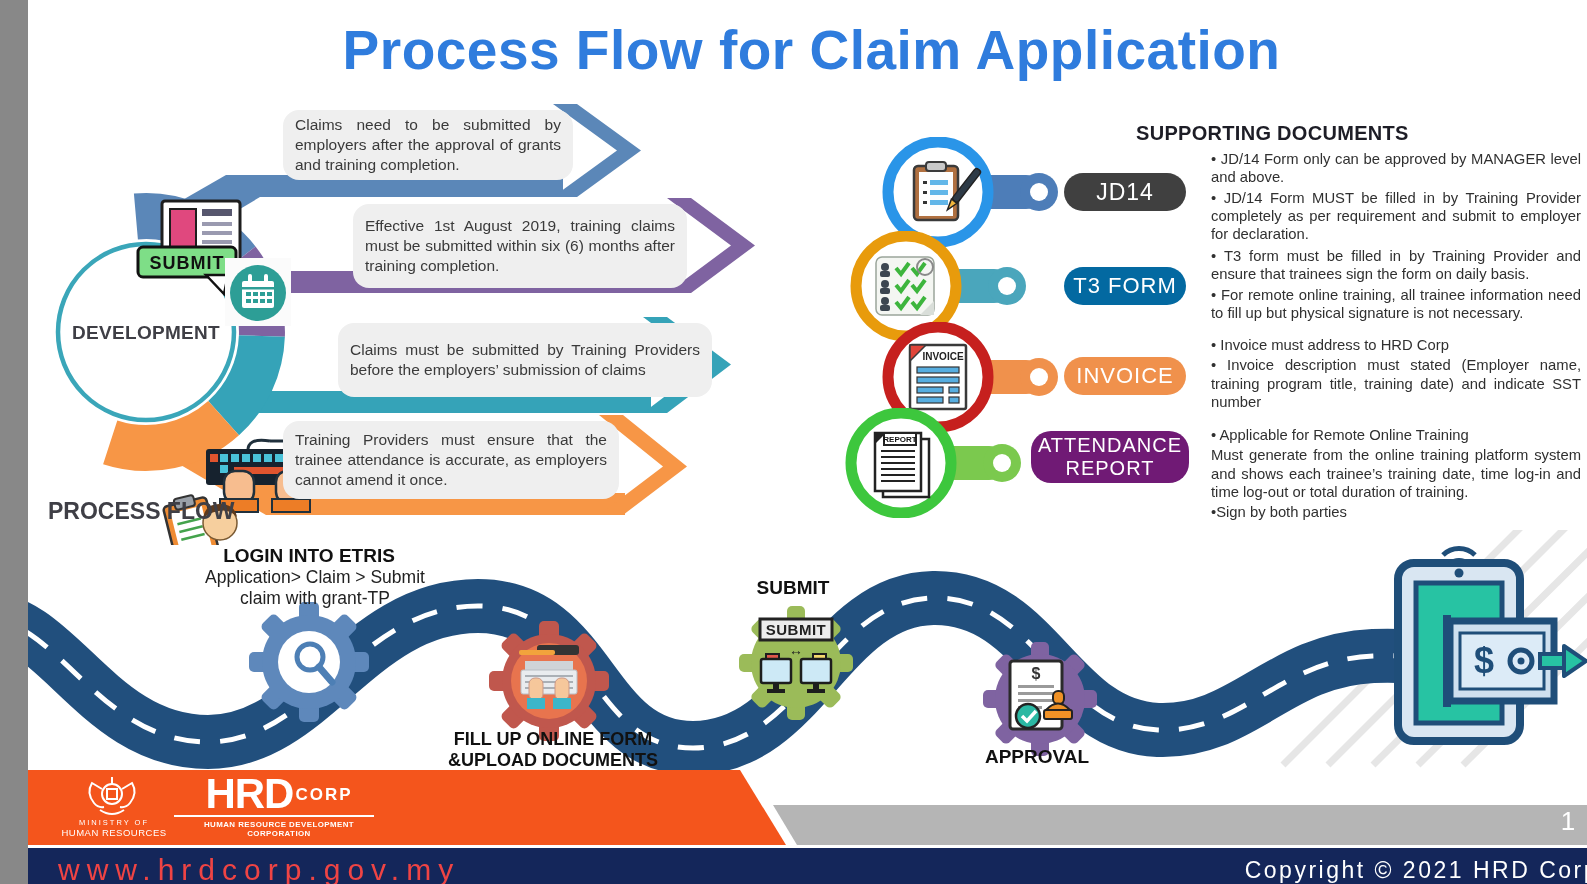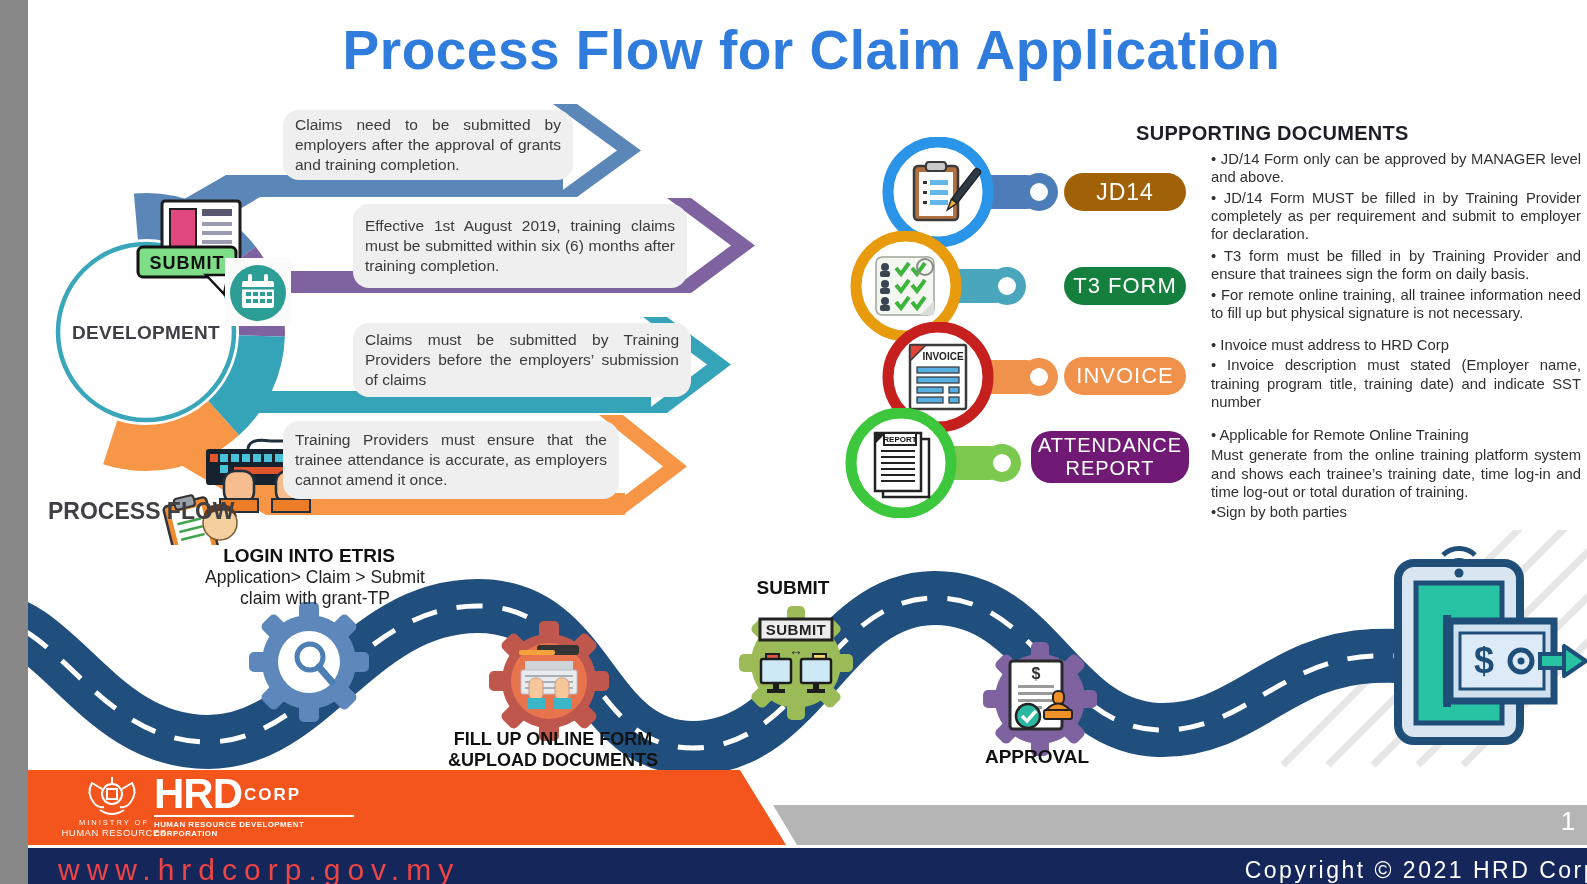--- a/index.html
+++ b/index.html
@@ -23,21 +23,21 @@
   .step-title{font-weight:bold;font-size:19px;color:#111;text-align:center;}
   .step-sub{font-size:17.5px;color:#222;text-align:center;line-height:1.2;}
   
   .navy-bar{left:0;top:848px;width:1587px;height:36px;background:#14265a;}
   .website{left:30px;top:853px;color:#ef4444;font-size:30px;letter-spacing:7px;}
   .copyright{right:16px;top:857px;color:#fff;font-size:23px;letter-spacing:2.5px;}
   .page-num{left:1520px;top:806px;color:#fff;font-size:26px;width:40px;text-align:center;}
   .ministry-text{left:22px;top:818px;width:128px;color:#fff;text-align:center;line-height:1.2;}
   .ministry-text .m1{font-size:7.5px;letter-spacing:2px;}
   .ministry-text .m2{font-size:9.5px;letter-spacing:0.5px;}
-  .hrd-logo{left:126px;top:774px;color:#fff;width:210px;}
+  .hrd-logo{left:146px;top:774px;color:#fff;width:210px;text-align:center;}
   .hrd-main{font-weight:bold;font-size:42px;line-height:0.95;letter-spacing:-1px;}
   .hrd-main .corp{font-size:17px;letter-spacing:2px;vertical-align:8px;margin-left:2px;}
   .hrd-rule{border-top:2.5px solid #fff;margin:1px 0 3px 0;width:200px;}
   .hrd-tag{font-size:7.9px;font-weight:bold;letter-spacing:0.45px;}
 </style>
 </head>
 <body>
 
 <div class="slide">
 
@@ -155,21 +155,21 @@
   </svg>
 
   <div class="abs req-circle-label" style="left:30px;top:322px;width:176px">DEVELOPMENT</div>
 
   <div class="abs req-banner" style="left:255px;top:110px;width:290px;height:70px">
     <p>Claims need to be submitted by employers after the approval of grants and training completion.</p>
   </div>
   <div class="abs req-banner" style="left:325px;top:204px;width:334px;height:84px">
     <p>Effective 1st August 2019, training claims must be submitted within six (6) months after training completion.</p>
   </div>
-  <div class="abs req-banner" style="left:325px;top:323px;width:338px;height:74px">
+  <div class="abs req-banner" style="left:310px;top:323px;width:374px;height:74px">
     <p>Claims must be submitted by Training Providers before the employers’ submission of claims</p>
   </div>
   <div class="abs sec-head" style="left:1108px;top:122px;font-size:20px;letter-spacing:0.3px">SUPPORTING DOCUMENTS</div>
 
   <div class="abs req-banner" style="left:255px;top:421px;width:336px;height:78px">
     <p>Training Providers must ensure that the trainee attendance is accurate, as employers cannot amend it once.</p>
   </div>
 
   <svg class="abs" style="left:815px;top:137px" width="230" height="110" viewBox="0 0 230 110">
     <rect x="128" y="38" width="72" height="34" rx="17" fill="#4d7db8"></rect>
@@ -189,21 +189,21 @@
           <rect x="9" y="19" width="4" height="3"></rect>
           <rect x="9" y="29" width="4" height="3"></rect>
           <rect x="9" y="39" width="4" height="3"></rect>
         </g>
       <g transform="rotate(38 48 30)">
         <rect x="44" y="2" width="7" height="40" rx="3" fill="#2d3a46" stroke="#222" stroke-width="1.5"></rect>
         <polygon points="44,42 51,42 47.5,53" fill="#f2b63c" stroke="#222" stroke-width="1.5"></polygon>
       </g>
     </g>
   </svg>
-  <div class="abs pill" style="left:1036px;top:173px;width:122px;height:38px;background:#a16207;font-size:23px">JD14</div>
+  <div class="abs pill" style="left:1036px;top:173px;width:122px;height:38px;background:#404040;font-size:23px">JD14</div>
   <div class="abs notes" style="left:1183px;top:150px;width:370px">
     <div>• JD/14 Form only can be approved by MANAGER level and above.</div>
     <div>• JD/14 Form MUST be filled in by Training Provider completely as per requirement and submit to employer for declaration.</div>
   </div>
 
   <svg class="abs" style="left:783px;top:231px" width="230" height="110" viewBox="0 0 230 110">
     <rect x="128" y="38" width="72" height="34" rx="17" fill="#4aa6bc"></rect>
     <circle cx="196" cy="55" r="19" fill="#4aa6bc"></circle>
       <circle cx="196" cy="55" r="9" fill="#fff"></circle>
     <circle cx="95" cy="55" r="50" fill="#ffffff" stroke="#e89b0c" stroke-width="11"></circle>
@@ -222,21 +222,21 @@
           <path d="M6,-18 l5,6 l8,-11"></path>
         <path d="M-10,-1 l5,6 l8,-11"></path>
           <path d="M6,-1 l5,6 l8,-11"></path>
         <path d="M-10,16 l5,6 l8,-11"></path>
           <path d="M6,16 l5,6 l8,-11"></path>
       </g>
       <circle cx="19" cy="-19" r="8" fill="none" stroke="#8a8a8a" stroke-width="2"></circle>
       <polygon points="28,29 14,29 28,15" fill="#d9ded9"></polygon>
     </g>
   </svg>
-  <div class="abs pill" style="left:1036px;top:267px;width:122px;height:38px;background:#15803d;font-size:22px">T3 FORM</div>
+  <div class="abs pill" style="left:1036px;top:267px;width:122px;height:38px;background:#0369a1;font-size:22px">T3 FORM</div>
   <div class="abs notes" style="left:1183px;top:247px;width:370px">
     <div>• T3 form must be filled in by Training Provider and ensure that trainees sign the form on daily basis.</div>
     <div>• For remote online training, all trainee information need to fill up but physical signature is not necessary.</div>
   </div>
 
   <svg class="abs" style="left:815px;top:322px" width="230" height="110" viewBox="0 0 230 110">
     <rect x="128" y="38" width="72" height="34" rx="17" fill="#f0914c"></rect>
     <circle cx="196" cy="55" r="19" fill="#f0914c"></circle>
       <circle cx="196" cy="55" r="9" fill="#fff"></circle>
     <circle cx="95" cy="55" r="50" fill="#ffffff" stroke="#c6201e" stroke-width="11"></circle>

